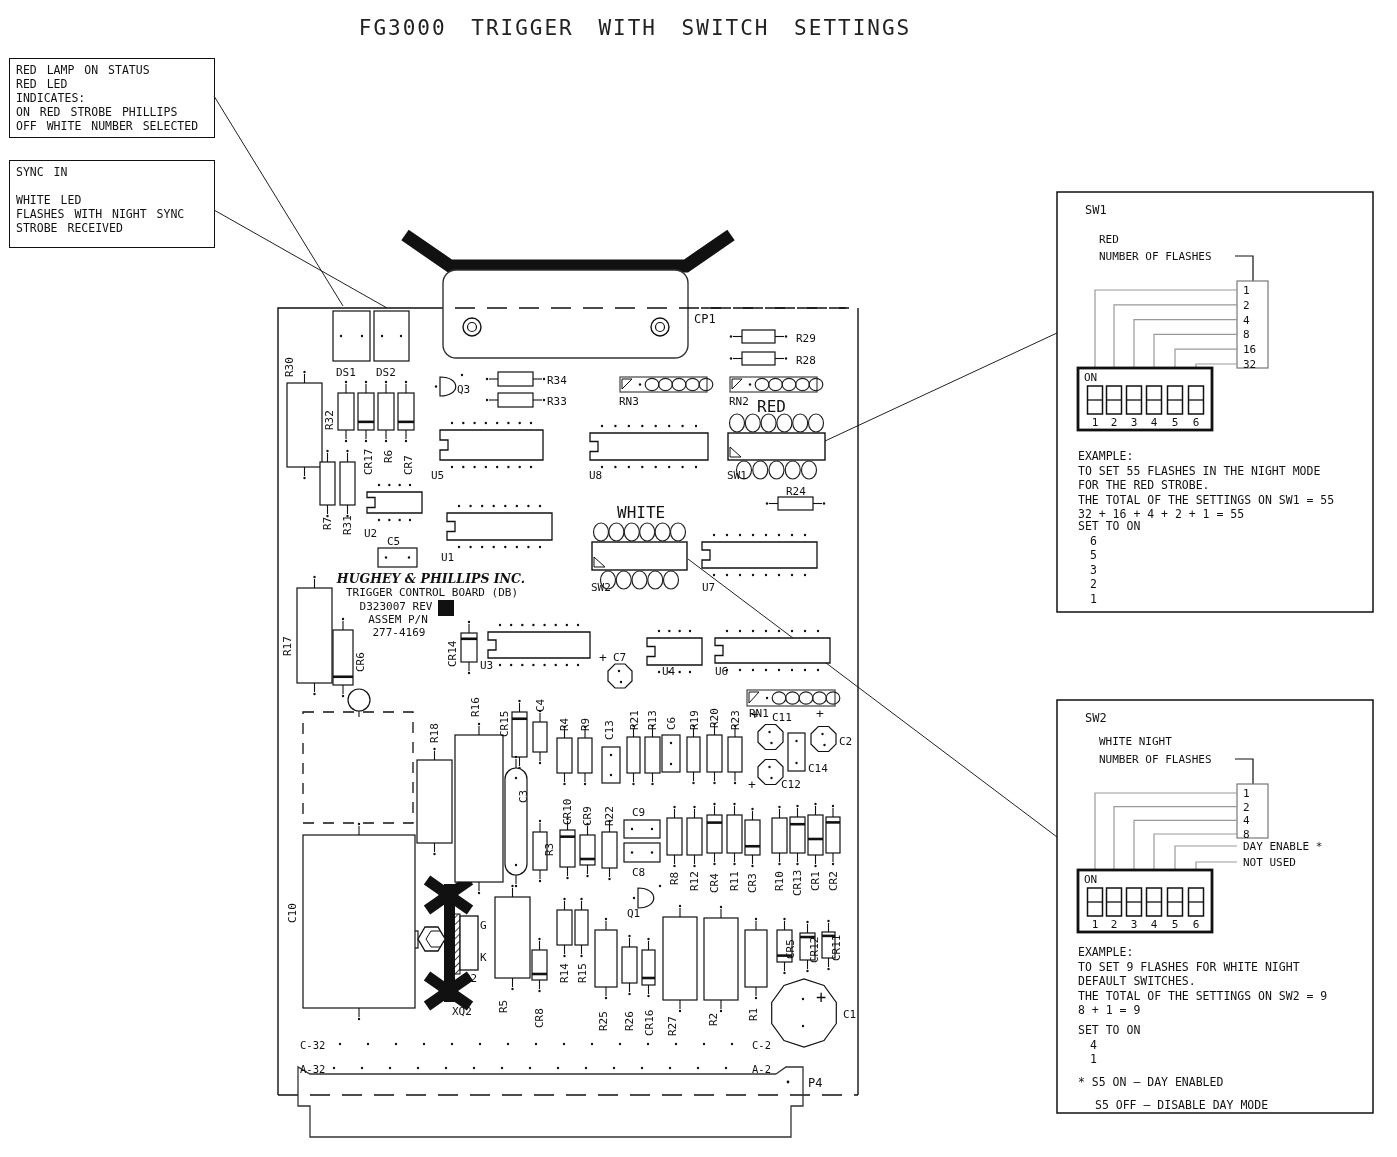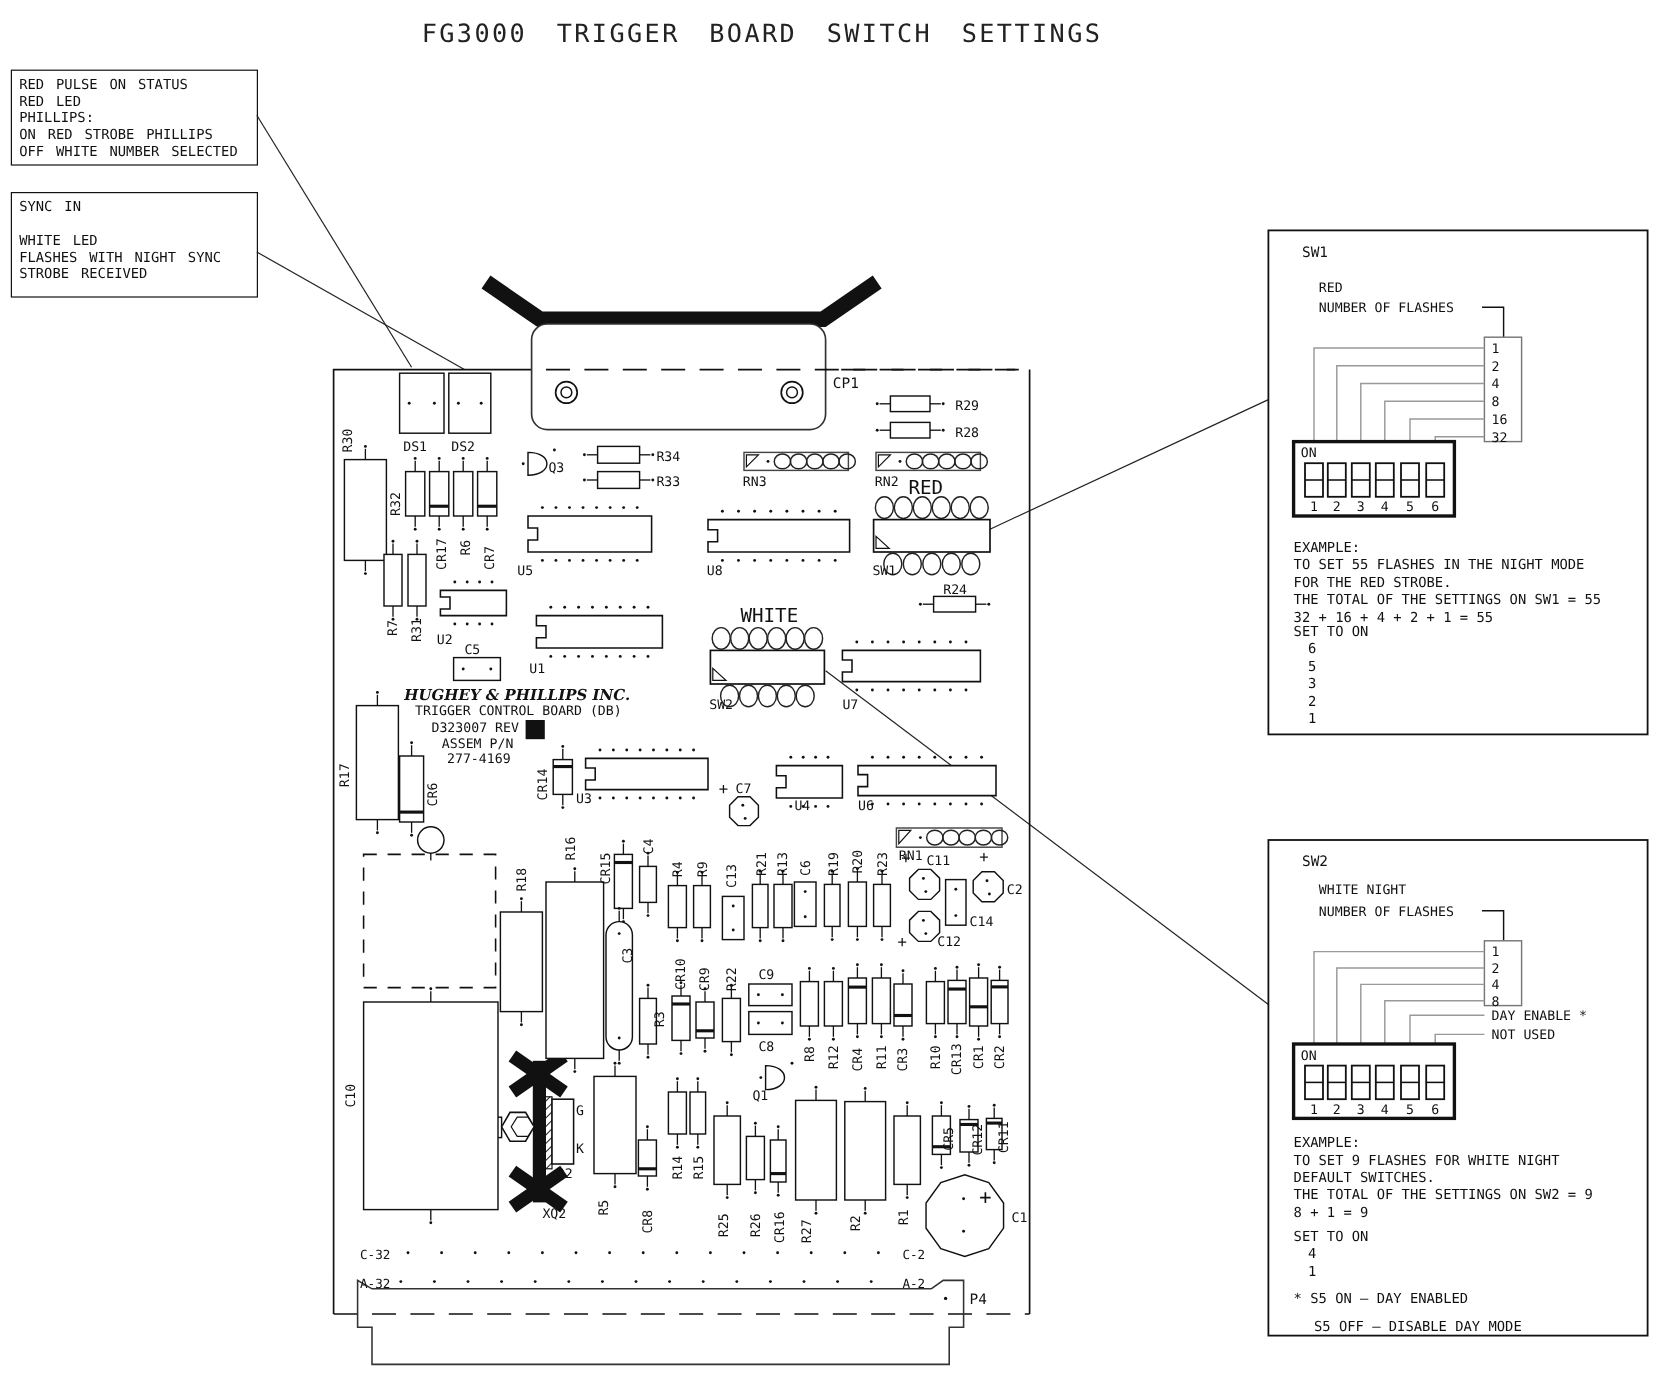--- a/index.html
+++ b/index.html
@@ -12,25 +12,25 @@
   #callout-red-lamp{left:9px;top:58px;width:194px;height:69px;}
   #callout-sync-in{left:9px;top:160px;width:194px;height:77px;}
   svg{position:absolute;left:0;top:0;}
   text{font-family:"DejaVu Sans Mono",monospace;fill:#111;}
   text.ser{font-family:"DejaVu Serif",serif;font-style:italic;font-weight:bold;}
 </style>
 </head>
 <body>
 
 <div class="stage">
-  <div class="title">FG3000 TRIGGER BOARD SWITCH SETTINGS</div>
+  <div class="title">FG3000 TRIGGER WITH SWITCH SETTINGS</div>
   <div class="callout" id="callout-red-lamp">
-      <div>RED PULSE ON STATUS</div>
+      <div>RED LAMP ON STATUS</div>
       <div>RED LED</div>
-      <div>PHILLIPS:</div>
+      <div>INDICATES:</div>
       <div>ON RED STROBE PHILLIPS</div>
       <div>OFF WHITE NUMBER SELECTED</div>
     </div>
   <div class="callout" id="callout-sync-in">
       <div>SYNC IN</div>
       <div>&nbsp;</div>
       <div>WHITE LED</div>
       <div>FLASHES WITH NIGHT SYNC</div>
       <div>STROBE RECEIVED</div>
     </div>

